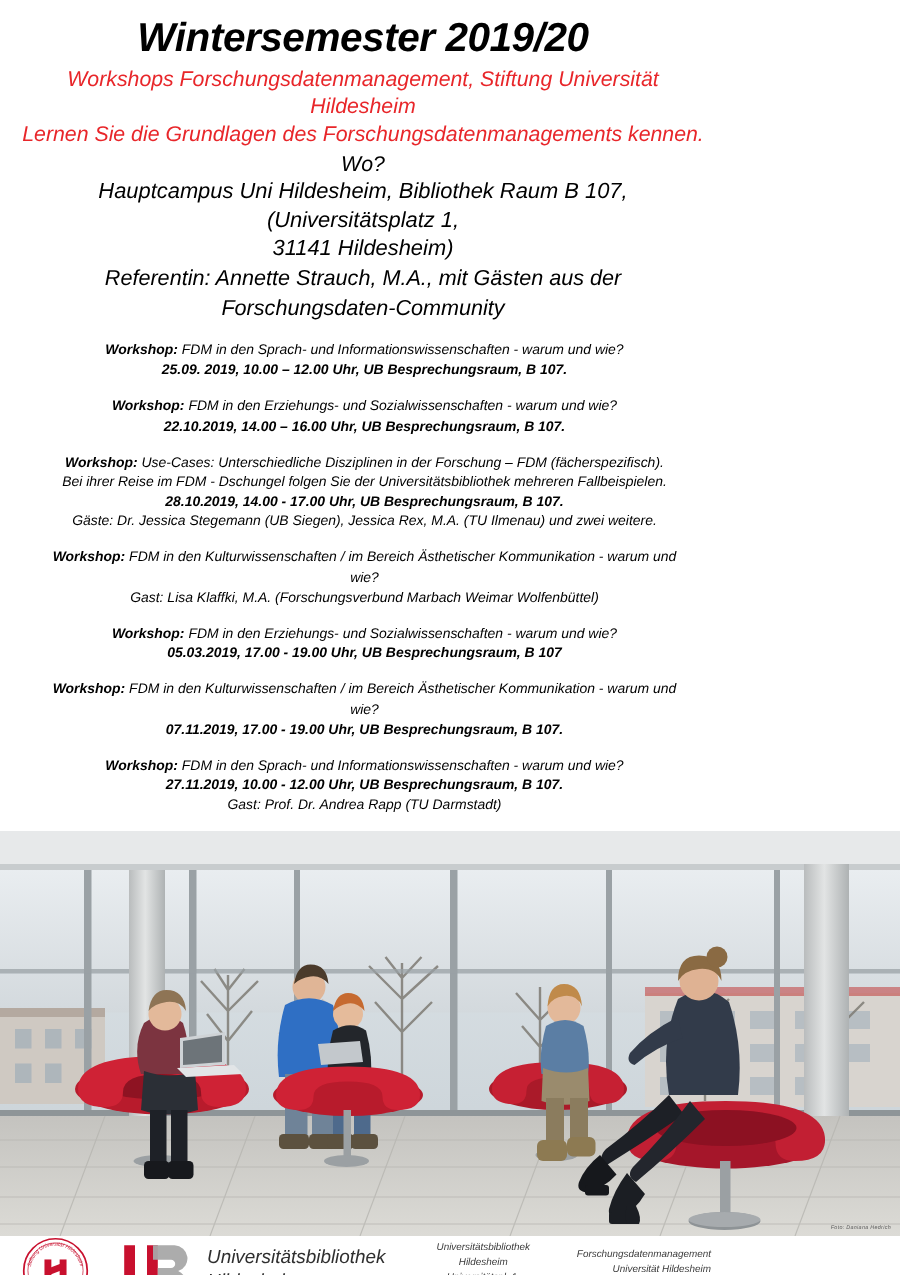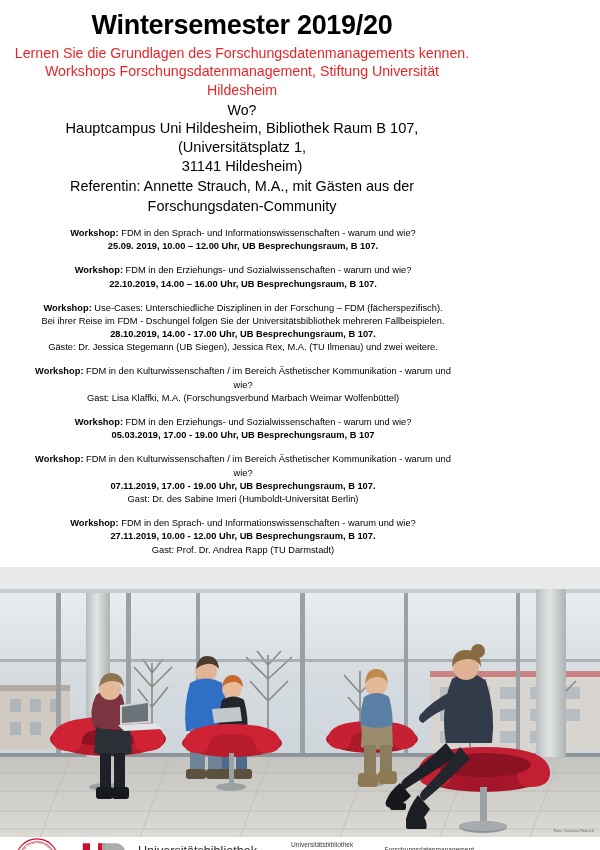--- a/index.html
+++ b/index.html
@@ -15,20 +15,21 @@
     overflow: hidden;
     position: relative;
   }
   .poster {
     width: 484px;
     height: 850px;
     position: relative;
     display: flex;
     flex-direction: column;
     background: #ffffff;
+    font-style: italic;
   }
 
   
   .header {
     padding: 6px 14px 0 14px;
     text-align: center;
   }
   .title {
     font-size: 27px;
     font-weight: bold;
@@ -138,22 +139,22 @@
   .foot-left  { margin-left: 34px; text-align: center; }
   .foot-right { margin-left: 28px; text-align: right; }
 </style>
 </head>
 <body>
 
 <div class="poster">
 
   <div class="header">
     <div class="title">Wintersemester 2019/20</div>
+    <div class="subtitle-red">Workshops Forschungsdatenmanagement, Stiftung Universität Hildesheim</div>
     <div class="subtitle-red">Lernen Sie die Grundlagen des Forschungsdatenmanagements kennen.</div>
-    <div class="subtitle-red">Workshops Forschungsdatenmanagement, Stiftung Universität Hildesheim</div>
     <div class="wo">Wo?</div>
     <div class="venue">Hauptcampus Uni Hildesheim, Bibliothek Raum B 107,  (Universitätsplatz 1,</div>
     <div class="venue">31141 Hildesheim)</div>
     <div class="speaker">Referentin: Annette Strauch, M.A., mit Gästen aus der Forschungsdaten-Community</div>
   </div>
 
   <div class="workshops">
 
     <div class="ws-block">
       <div class="ws-head"><span class="lbl">Workshop:</span><span> FDM in den Sprach- und Informationswissenschaften - warum und wie?</span></div>
@@ -178,21 +179,20 @@
     </div>
 
     <div class="ws-block">
       <div class="ws-head"><span class="lbl">Workshop:</span><span> FDM in den Erziehungs- und Sozialwissenschaften - warum und wie?</span></div>
       <div class="ws-when">05.03.2019, 17.00 - 19.00 Uhr, UB Besprechungsraum, B 107</div>
     </div>
 
     <div class="ws-block">
       <div class="ws-head"><span class="lbl">Workshop:</span><span> FDM in den Kulturwissenschaften / im Bereich Ästhetischer Kommunikation - warum und wie?</span></div>
       <div class="ws-when">07.11.2019, 17.00 - 19.00 Uhr, UB Besprechungsraum, B 107.</div>
-      <div class="ws-guest">Gast: Dr. des Sabine Imeri (Humboldt-Universität Berlin)</div>
     </div>
 
     <div class="ws-block">
       <div class="ws-head"><span class="lbl">Workshop:</span><span> FDM in den Sprach- und Informationswissenschaften - warum und wie?</span></div>
       <div class="ws-when">27.11.2019, 10.00 - 12.00 Uhr, UB Besprechungsraum, B 107.</div>
       <div class="ws-guest">Gast: Prof. Dr. Andrea Rapp (TU Darmstadt)</div>
     </div>
 
   </div>
 

